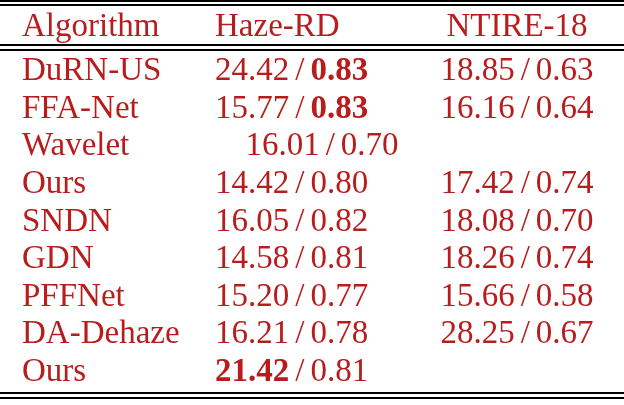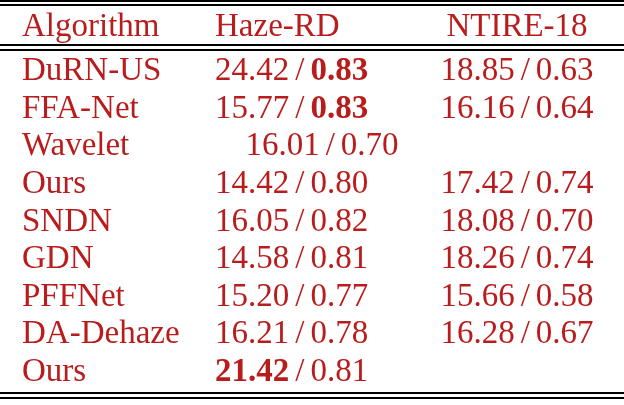--- a/index.html
+++ b/index.html
@@ -114,21 +114,21 @@
 
     <div class="tr">
       <div class="td td-alg">PFFNet</div>
       <div class="td td-c2"><span class="plain">15.20</span><span class="sep">/</span><span class="plain">0.77</span></div>
       <div class="td td-c3"><span class="plain">15.66</span><span class="sep">/</span><span class="plain">0.58</span></div>
     </div>
 
     <div class="tr">
       <div class="td td-alg">DA-Dehaze</div>
       <div class="td td-c2"><span class="plain">16.21</span><span class="sep">/</span><span class="plain">0.78</span></div>
-      <div class="td td-c3"><span class="plain">16.28</span><span class="sep">/</span><span class="plain">0.67</span></div>
+      <div class="td td-c3"><span class="plain">28.25</span><span class="sep">/</span><span class="plain">0.67</span></div>
     </div>
 
     <div class="tr">
       <div class="td td-alg">Ours</div>
       <div class="td td-c2"><span class="bold">21.42</span><span class="sep">/</span><span class="plain">0.81</span></div>
     </div>
 
   </div>
 
   <div class="dbl-rule bottom"></div>

